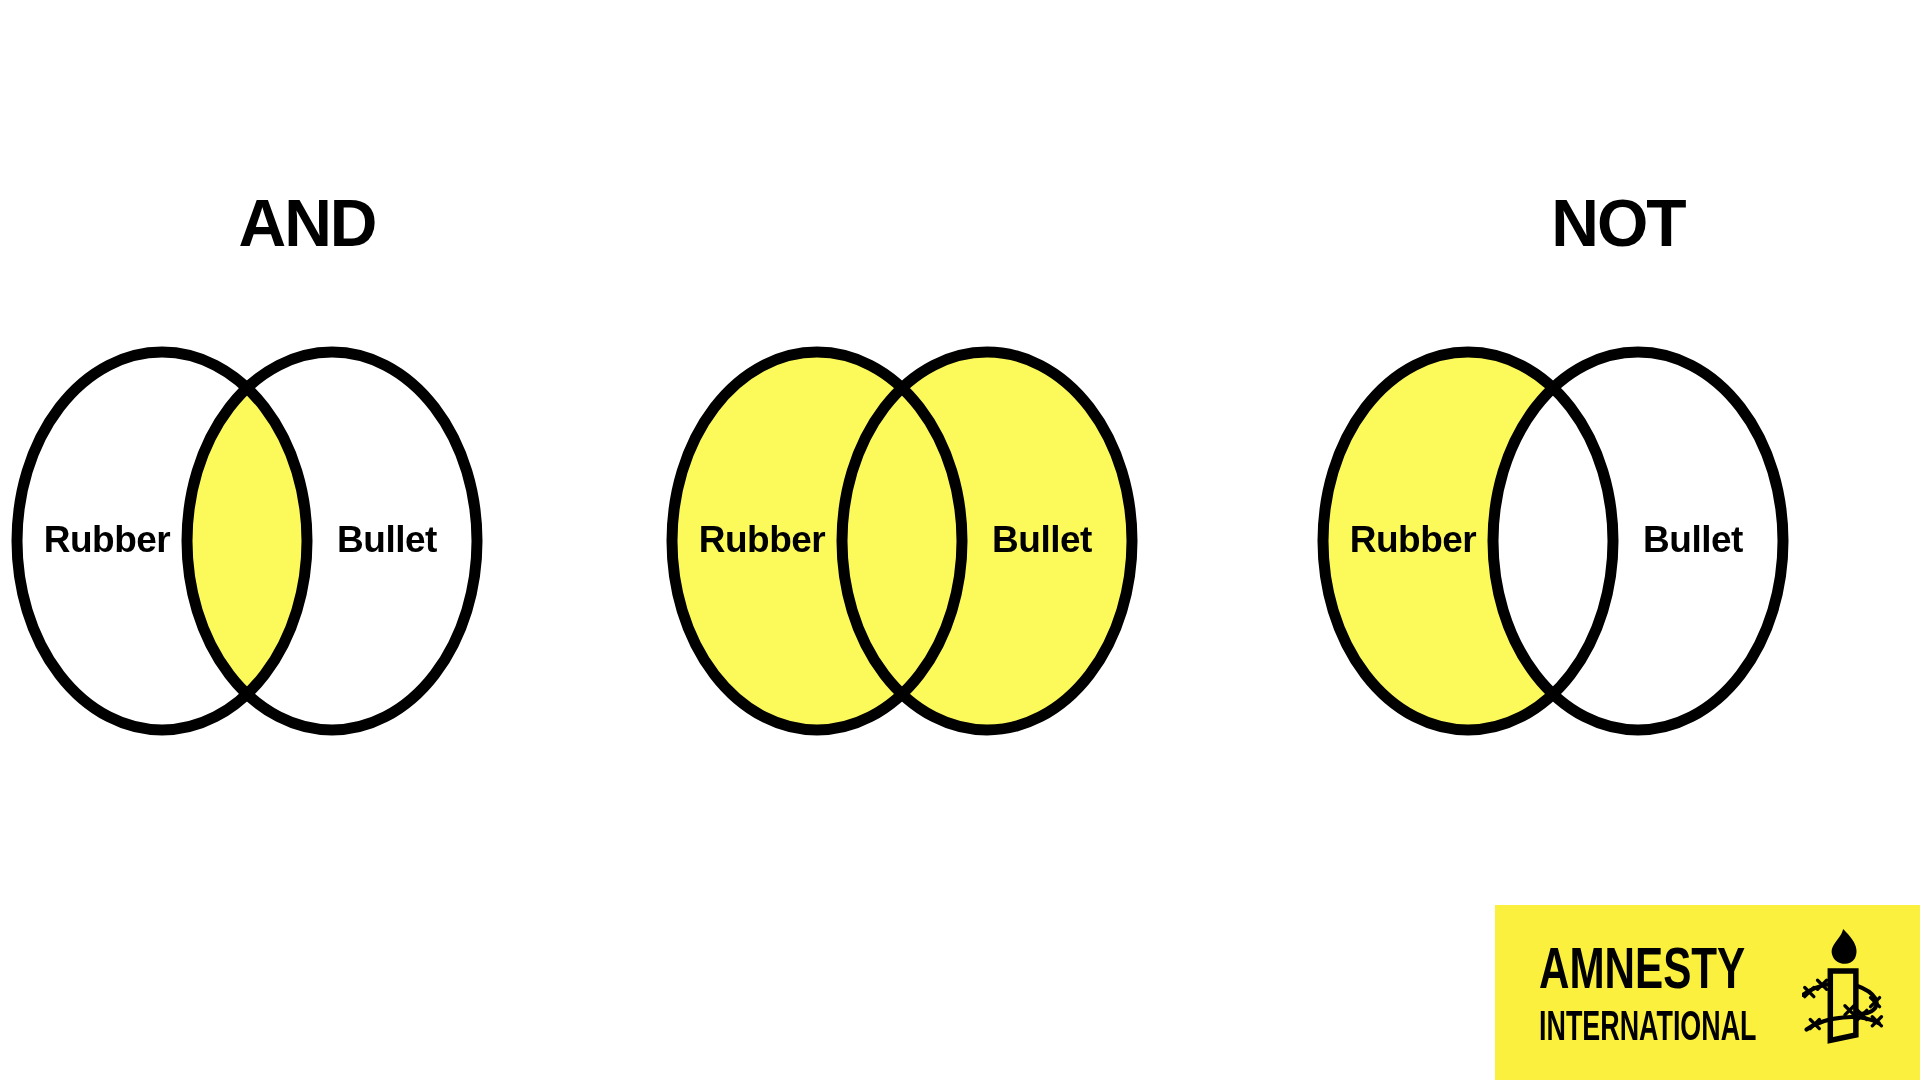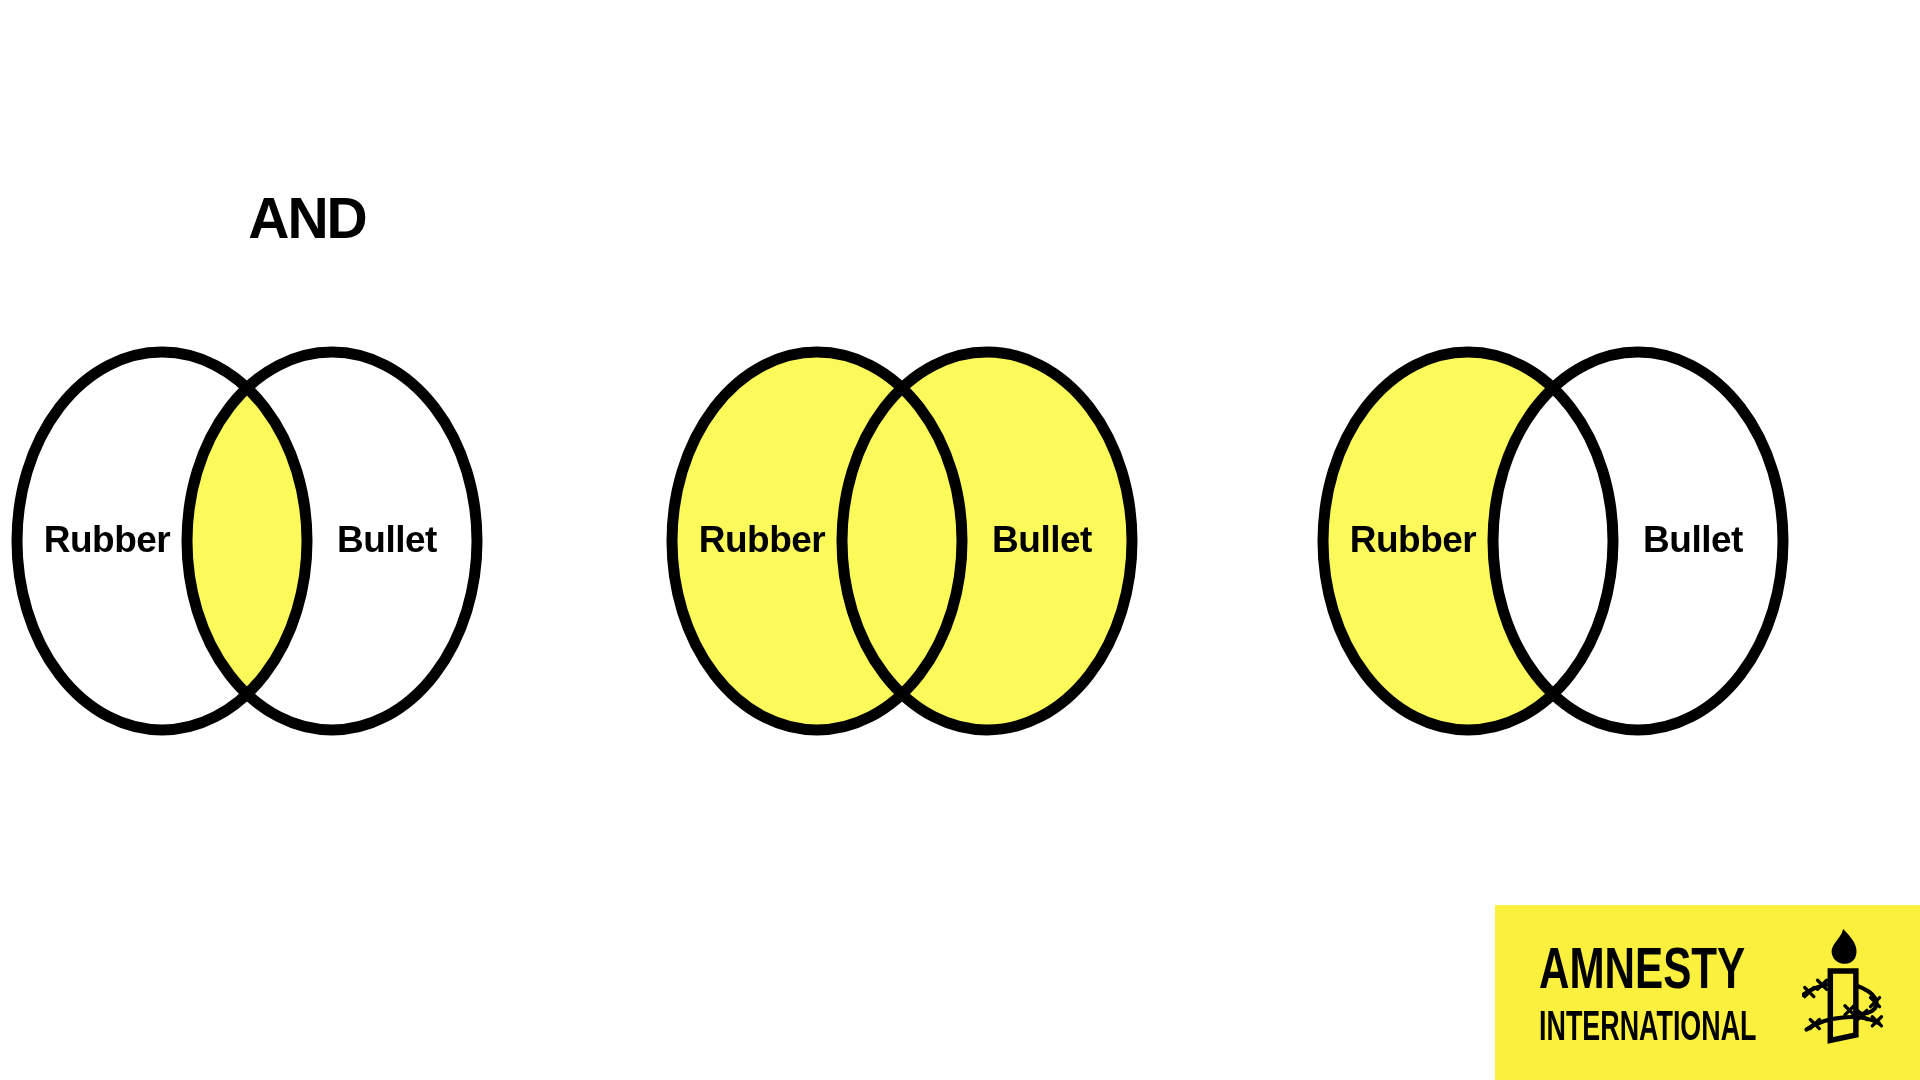--- a/index.html
+++ b/index.html
@@ -8,21 +8,21 @@
     width:1920px; height:1080px;
     position:relative; overflow:hidden;
     font-family:"Liberation Sans", sans-serif;
   }
   .canvas { position:absolute; inset:0; background:var(--page-bg,#ffffff); }
 
   .panel-title {
     position:absolute;
     top:190px;
     transform:translateX(-50%);
-    font-size:57px; font-weight:700;
+    font-size:66px; font-weight:700;
     letter-spacing:-2px;
     color:var(--stroke,#000);
     line-height:1;
     white-space:nowrap;
   }
   .venn-svg { position:absolute; width:490px; height:410px; top:336px; }
   .venn-svg.pos-and { left:2px; }
   .venn-svg.pos-or  { left:657px; }
   .venn-svg.pos-not { left:1308px; }
 
@@ -83,20 +83,21 @@
 
   <svg class="venn-svg pos-or" viewBox="0 0 490 410" aria-hidden="true">
     <ellipse class="fill-yellow" cx="160" cy="205" rx="145" ry="189"></ellipse>
     <ellipse class="fill-yellow" cx="330" cy="205" rx="145" ry="189"></ellipse>
     <ellipse class="venn-outline" cx="160" cy="205" rx="145" ry="189"></ellipse>
     <ellipse class="venn-outline" cx="330" cy="205" rx="145" ry="189"></ellipse>
     <text class="venn-label" x="105" y="203" dominant-baseline="central">Rubber</text>
     <text class="venn-label" x="385" y="203" dominant-baseline="central">Bullet</text>
   </svg>
 
+  <div class="panel-title" style="left:1618px;">NOT</div>
   <svg class="venn-svg pos-not" viewBox="0 0 490 410" aria-hidden="true">
     <defs>
       <clipPath id="clip-not-right">
           <ellipse cx="330" cy="205" rx="145" ry="189"></ellipse>
         </clipPath>
     </defs>
     <ellipse class="fill-yellow" cx="160" cy="205" rx="145" ry="189"></ellipse>
     <ellipse class="fill-white" cx="160" cy="205" rx="145" ry="189" clip-path="url(#clip-not-right)"></ellipse>
     <ellipse class="fill-white" cx="330" cy="205" rx="145" ry="189" style="fill:none"></ellipse>
     <ellipse class="venn-outline" cx="160" cy="205" rx="145" ry="189"></ellipse>

